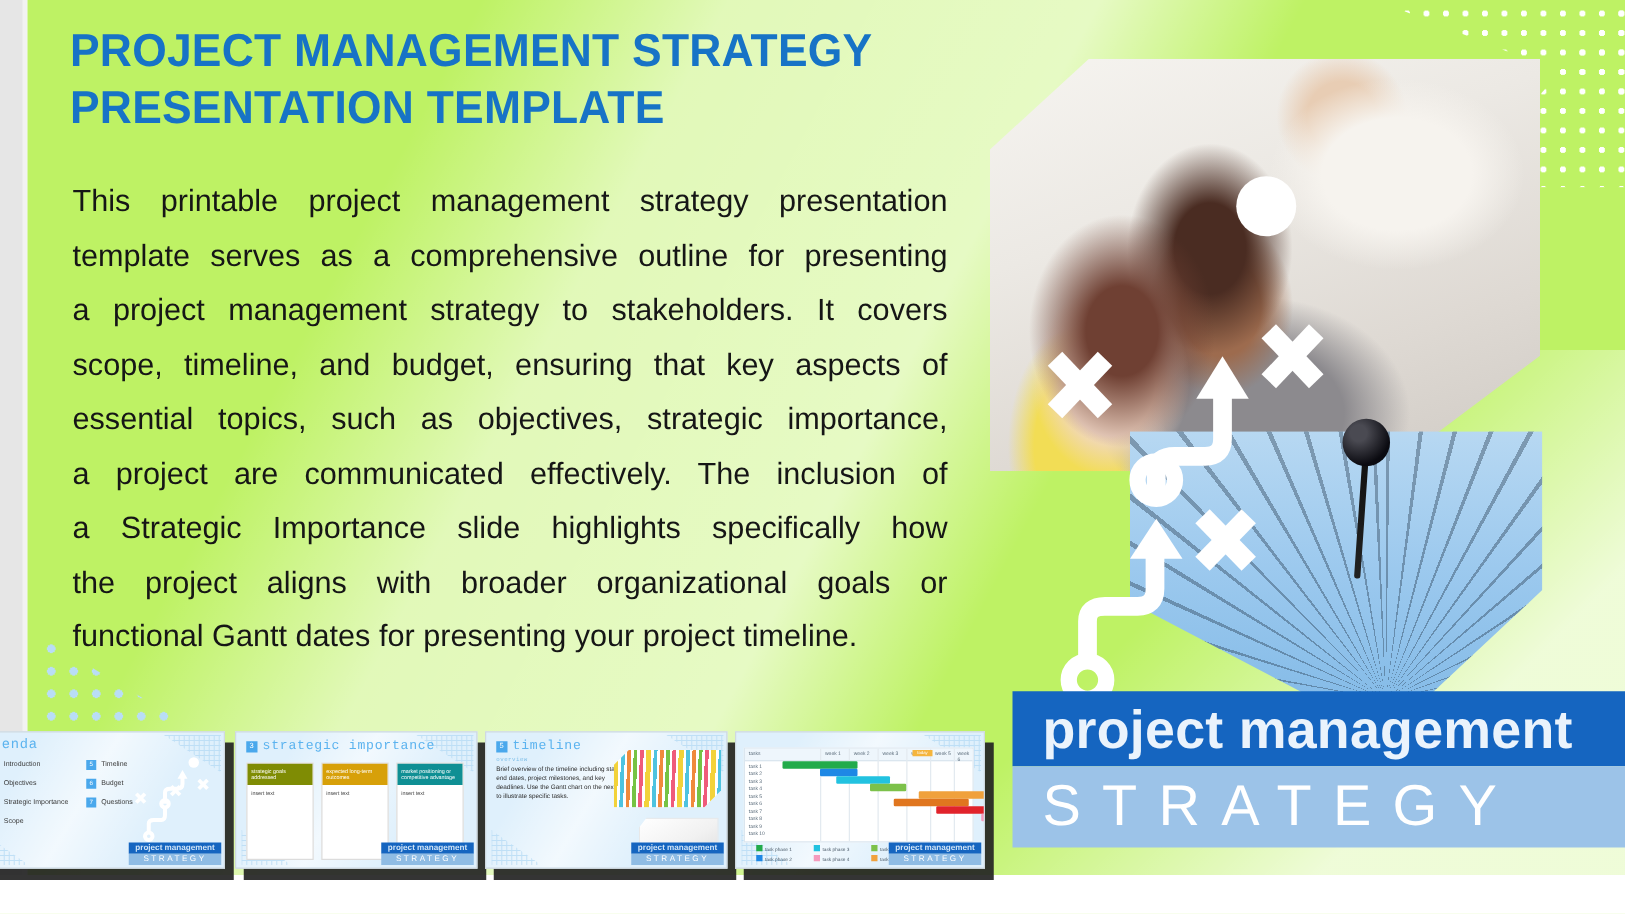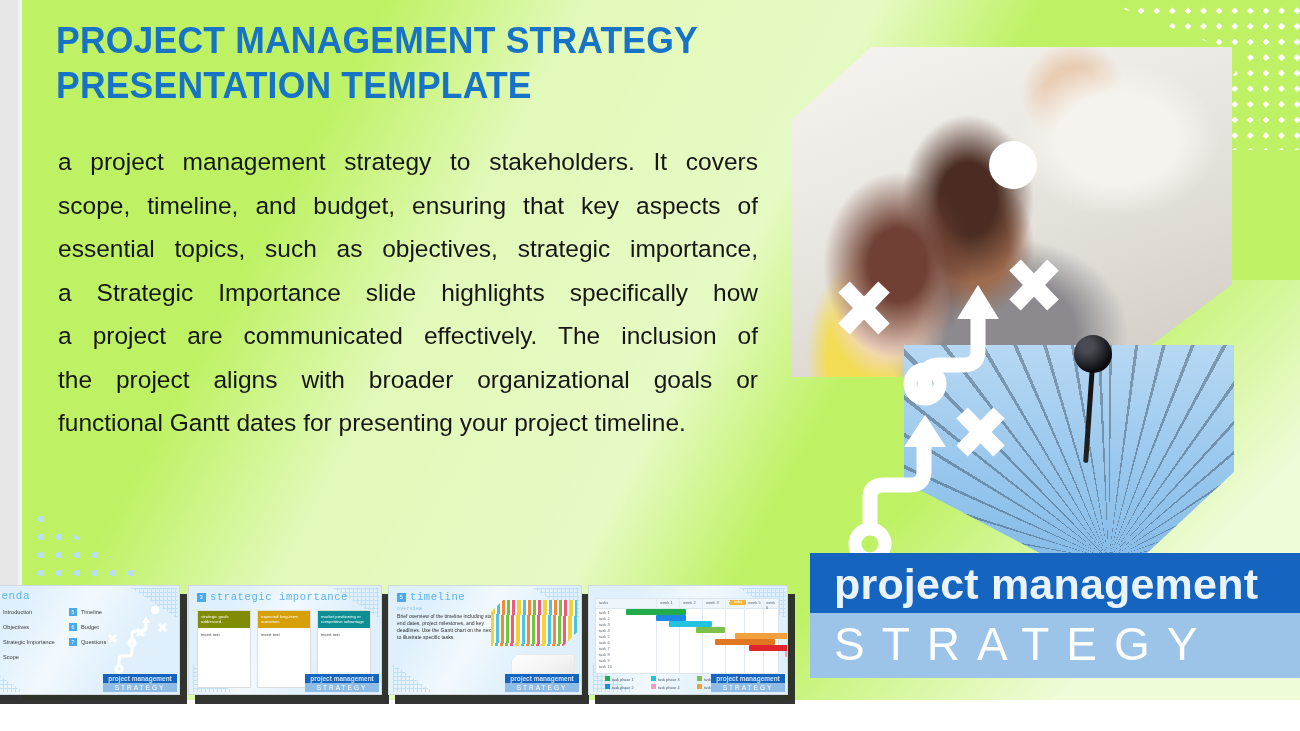--- a/index.html
+++ b/index.html
@@ -233,25 +233,27 @@
     <div class="dots-tr"></div>
     <div class="dots-tr2"></div>
     <div class="dots-bl"></div>
 
     <div class="headline">
       <div>PROJECT MANAGEMENT STRATEGY</div>
       <div>PRESENTATION TEMPLATE</div>
     </div>
 
     <div class="para">
+      <span class="l just">This printable project management strategy presentation</span>
+      <span class="l just">template serves as a comprehensive outline for presenting</span>
       <span class="l just">a project management strategy to stakeholders. It covers</span>
       <span class="l just">scope, timeline, and budget, ensuring that key aspects of</span>
       <span class="l just">essential topics, such as objectives, strategic importance,</span>
+      <span class="l just">a project are communicated effectively. The inclusion of</span>
       <span class="l just">a Strategic Importance slide highlights specifically how</span>
-      <span class="l just">a project are communicated effectively. The inclusion of</span>
       <span class="l just">the project aligns with broader organizational goals or</span>
       <span class="l">functional Gantt dates for presenting your project timeline.</span>
     </div>
 
     <div class="photowrap">
       <div class="photo-top"></div>
       <div class="photo-bot"></div>
       <div class="pin-stick"></div>
       <div class="pin-head"></div>
 

